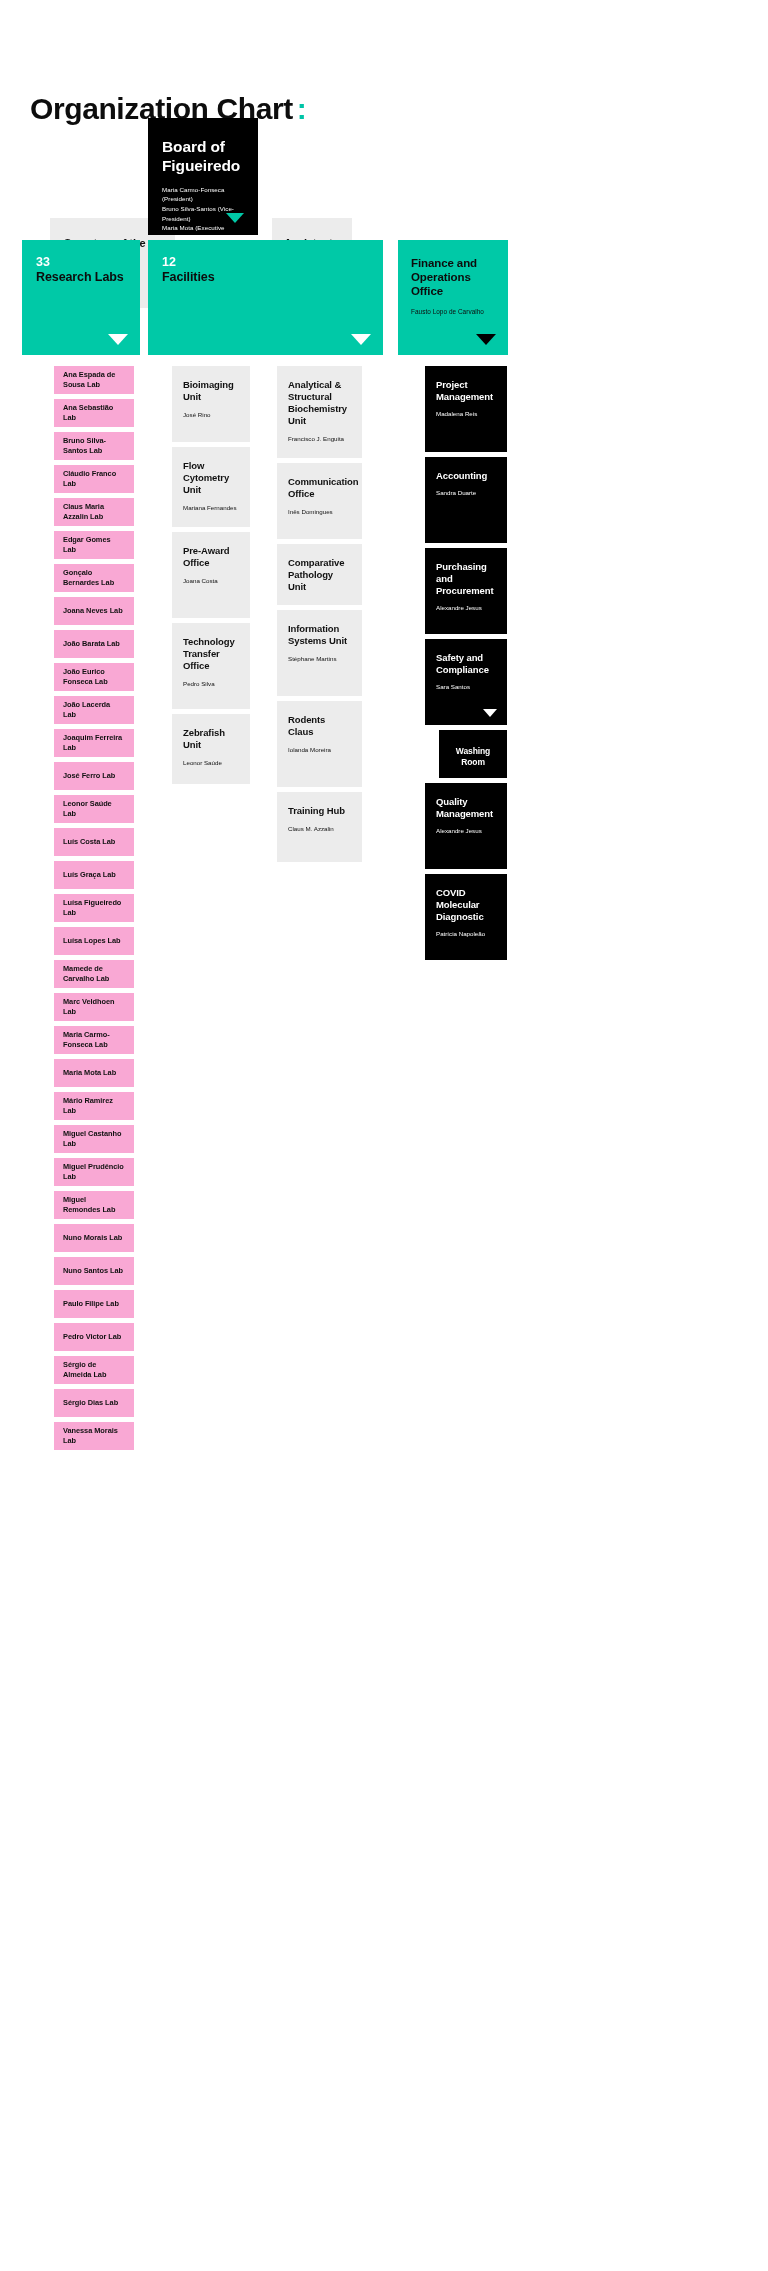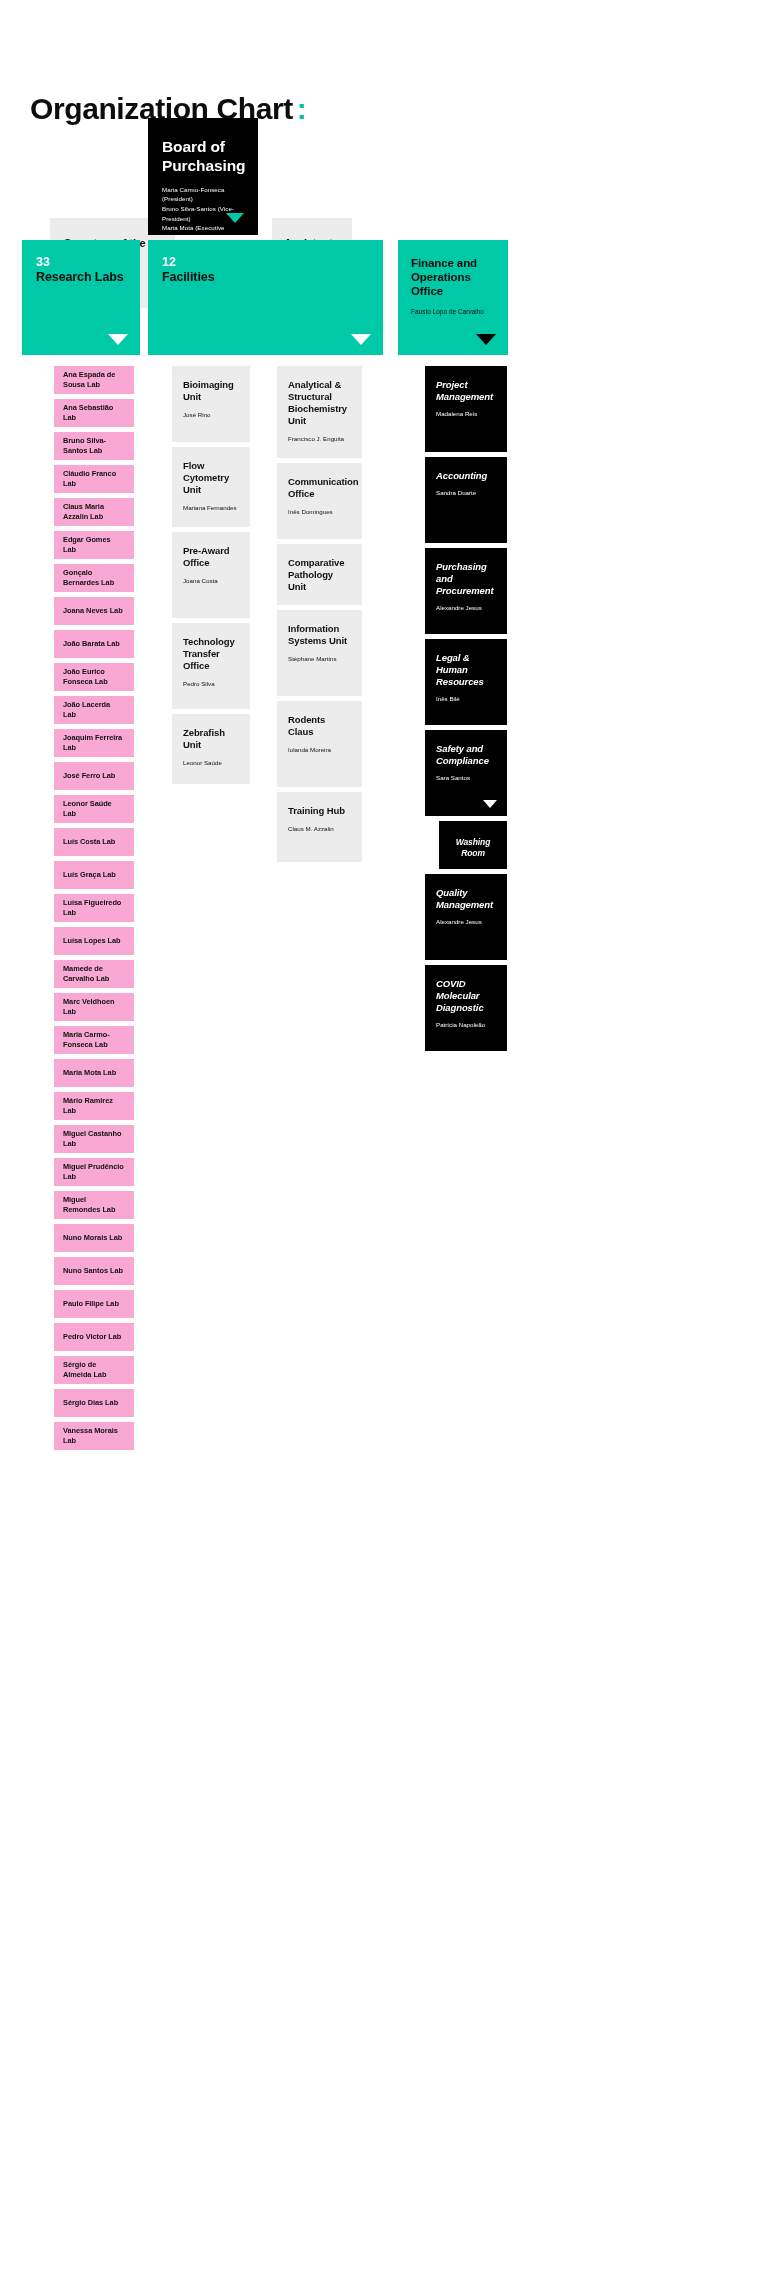--- a/index.html
+++ b/index.html
@@ -108,42 +108,42 @@
   .unit-box .u-sub { margin-top: 7px; font-size: 6.2px; line-height: 1.5; font-weight: 400; }
 
   .fin-box {
     background: #000000;
     color: #ffffff;
     width: 82px;
     margin-bottom: 5px;
     padding: 13px 11px;
     position: relative;
   }
-  .fin-box .f-title { font-size: 9.5px; font-weight: 700; line-height: 1.25; letter-spacing: -0.1px; font-style: italic; }
+  .fin-box .f-title { font-size: 9.5px; font-weight: 700; line-height: 1.25; letter-spacing: -0.1px; }
   .fin-box .f-sub { margin-top: 6px; font-size: 6.2px; line-height: 1.5; font-weight: 400; }
   .fin-box .tri { right: 10px; bottom: 8px; border-left-width: 7px; border-right-width: 7px; border-top-width: 8px; }
   .fin-box.indent { width: 68px; margin-left: 14px; text-align: center; padding: 16px 8px; }
   .fin-box.indent .f-title { font-size: 8.5px; }
 </style>
 </head>
 <body>
 
 <div class="page">
 
   <div class="title-row">
     <span class="title"><span>Organization Chart</span><span class="colon">:</span></span>
   </div>
 
   <div class="card grey" id="secretary">
     <div class="c-title">Secretary of the President</div>
     <div class="c-sub">Patricia Cucio</div>
   </div>
 
   <div class="card black" id="board">
-    <div class="c-title">Board of Purchasing</div>
+    <div class="c-title">Board of Figueiredo</div>
     <div class="c-sub" style="white-space:pre-line">Maria Carmo-Fonseca (President)
 Bruno Silva-Santos (Vice-President)
 Maria Mota (Executive Director)</div>
     <span class="tri tri-teal"></span>
   </div>
 
   <div class="card grey" id="assistant">
     <div class="c-title">Assistant to the Board of Directors</div>
     <div class="c-sub">Clara Artur</div>
   </div>
@@ -321,24 +321,20 @@
       </div>
       <div class="fin-box" style="height: 86px;">
         <div class="f-title">Accounting</div>
         <div class="f-sub">Sandra Duarte</div>
       </div>
       <div class="fin-box" style="height: 86px;">
         <div class="f-title">Purchasing and Procurement</div>
         <div class="f-sub">Alexandre Jesus</div>
       </div>
       <div class="fin-box" style="height: 86px;">
-        <div class="f-title">Legal &amp; Human Resources</div>
-        <div class="f-sub">Inês Bilé</div>
-      </div>
-      <div class="fin-box" style="height: 86px;">
         <div class="f-title">Safety and Compliance</div>
         <div class="f-sub">Sara Santos</div>
         <span class="tri tri-white"></span>
       </div>
       <div class="fin-box indent" style="height: 48px;">
         <div class="f-title">Washing Room</div>
       </div>
       <div class="fin-box" style="height: 86px;">
         <div class="f-title">Quality Management</div>
         <div class="f-sub">Alexandre Jesus</div>

